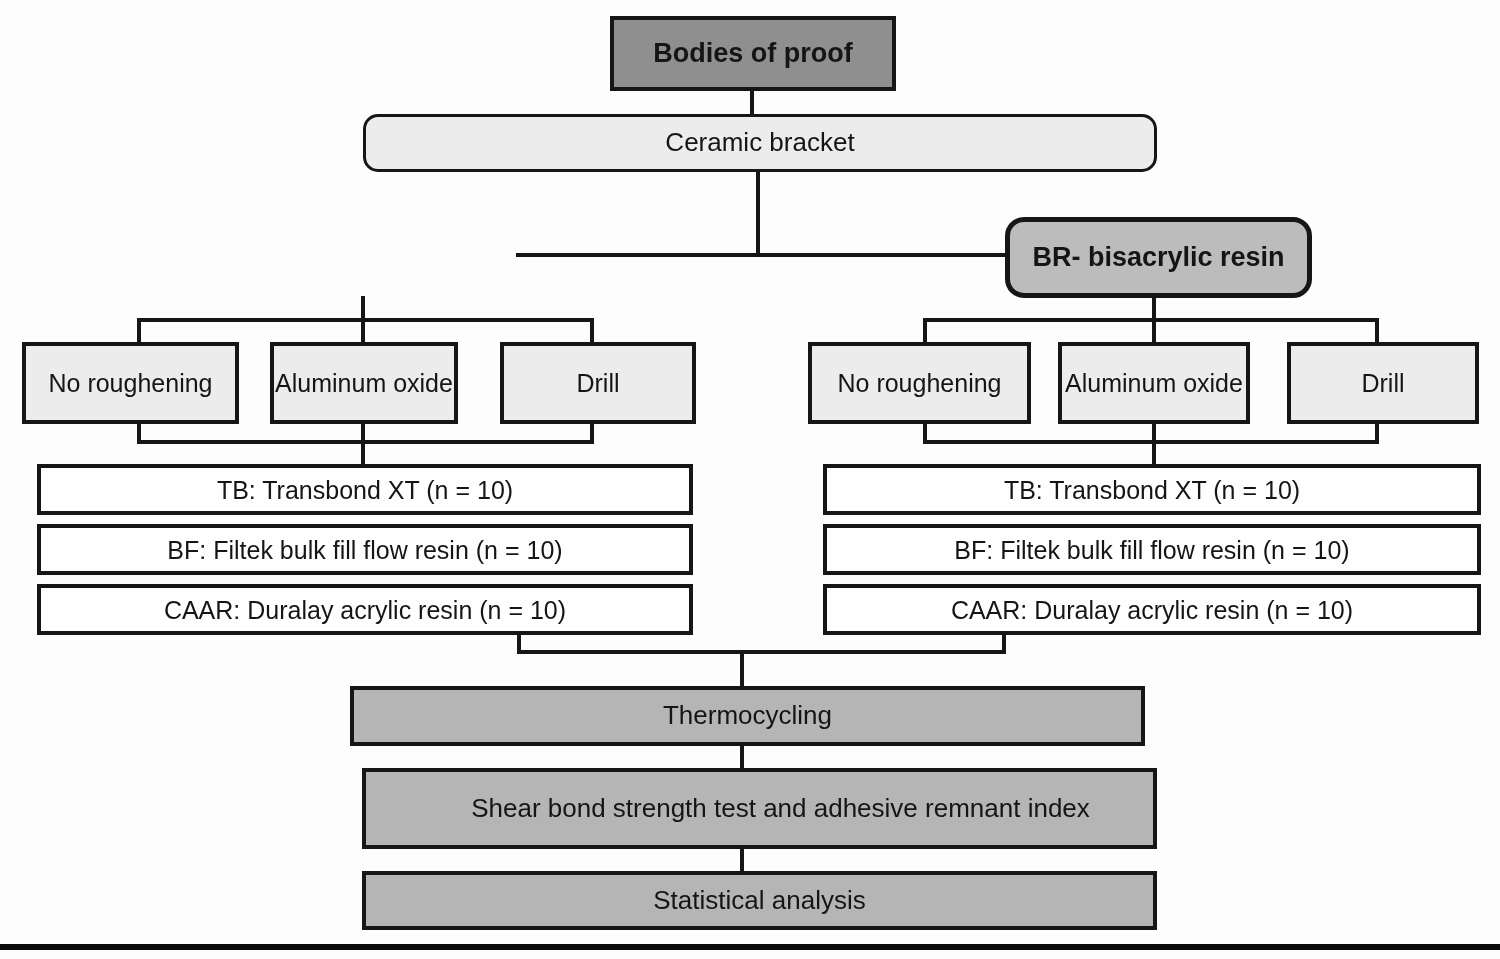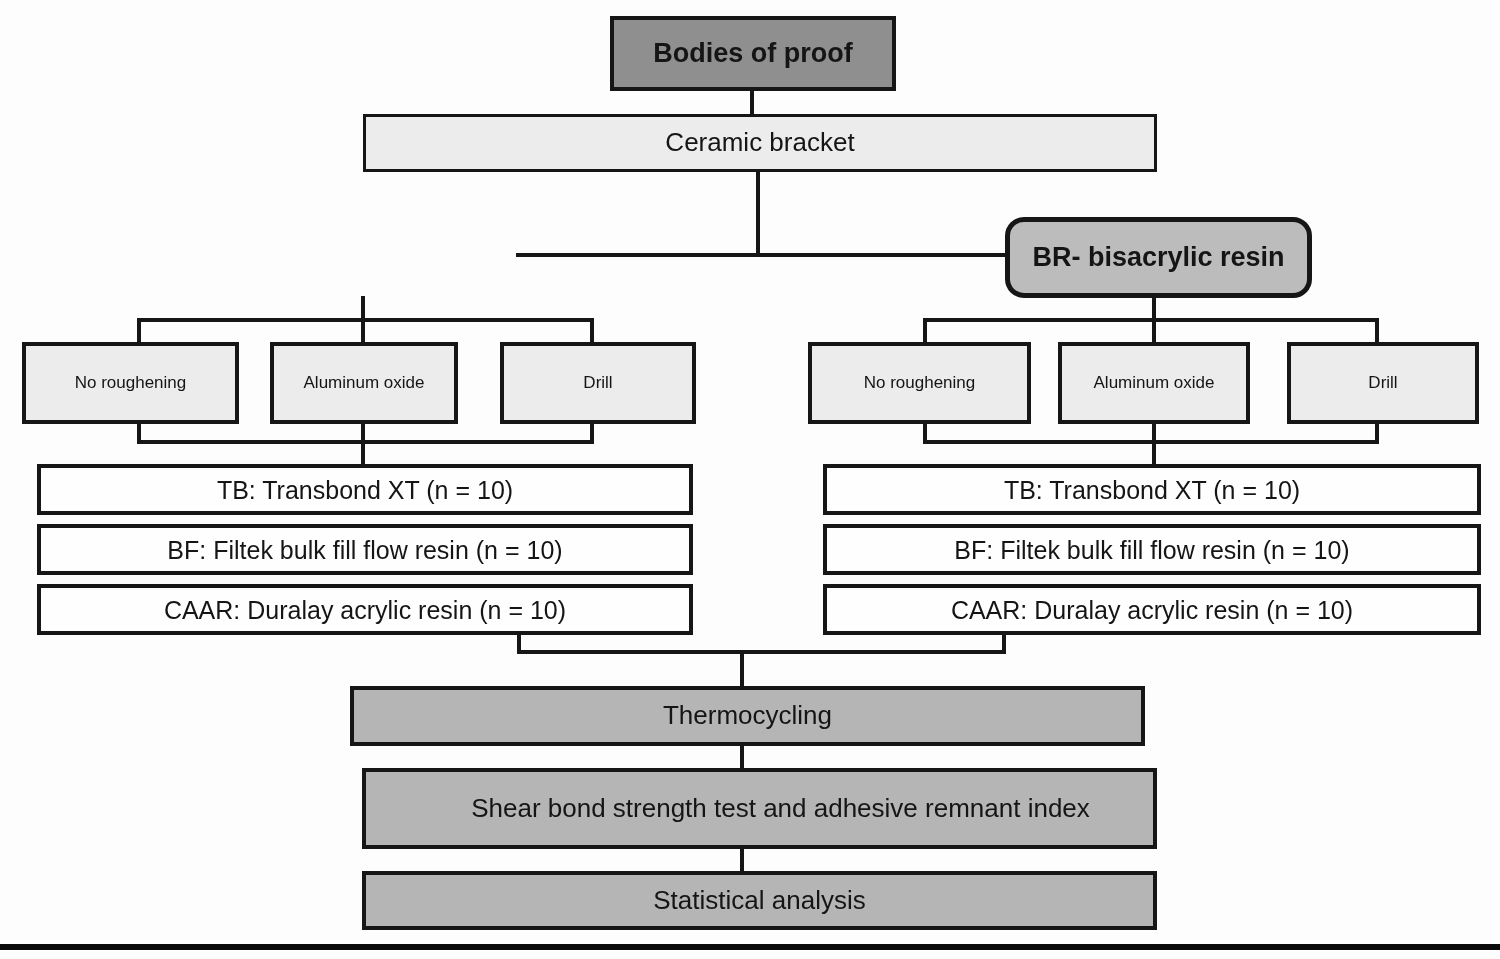--- a/index.html
+++ b/index.html
@@ -35,21 +35,21 @@
   }
   .branch-box {
     background: var(--branch-fill);
     border-width: 5px;
     font-weight: bold;
     font-size: 27px;
   }
   .light-box {
     background: var(--light-fill);
     border-width: 4px;
-    font-size: 17px;
+    font-size: 25px;
   }
   .white-box {
     background: var(--white-fill);
     border-width: 4px;
     font-size: 25px;
   }
   .step-box {
     background: var(--step-fill);
     border-width: 4px;
     font-size: 26px;
@@ -69,21 +69,21 @@
     z-index: 3;
   }
 </style>
 </head>
 <body>
 
 <div id="stage" style="--root-fill: #8f8f8f; --branch-fill: #bcbcbc; --light-fill: #ececec; --white-fill: #fefefe; --step-fill: #b5b5b5; --line: #161616;">
 
   <div class="box root-box" style="left:610px; top:16px; width:286px; height:75px;">Bodies of proof</div>
 
-  <div class="box light-box" style="left:363px; top:114px; width:794px; height:58px; border-width:3px; font-size:26px;">Ceramic bracket</div>
+  <div class="box light-box" style="left:363px; top:114px; width:794px; height:58px; border-width:3px; font-size:26px;border-radius:15px;">Ceramic bracket</div>
 
   <div class="box branch-box" style="left:1005px; top:217px; width:307px; height:81px;border-radius:19px;">BR- bisacrylic resin</div>
 
   <div class="box light-box" style="left:22px; top:342px; width:217px; height:82px;">No roughening</div>
   <div class="box light-box" style="left:270px; top:342px; width:188px; height:82px;">Aluminum oxide</div>
   <div class="box light-box" style="left:500px; top:342px; width:196px; height:82px;">Drill</div>
 
   <div class="box light-box" style="left:808px; top:342px; width:223px; height:82px;">No roughening</div>
   <div class="box light-box" style="left:1058px; top:342px; width:192px; height:82px;">Aluminum oxide</div>
   <div class="box light-box" style="left:1287px; top:342px; width:192px; height:82px;">Drill</div>

